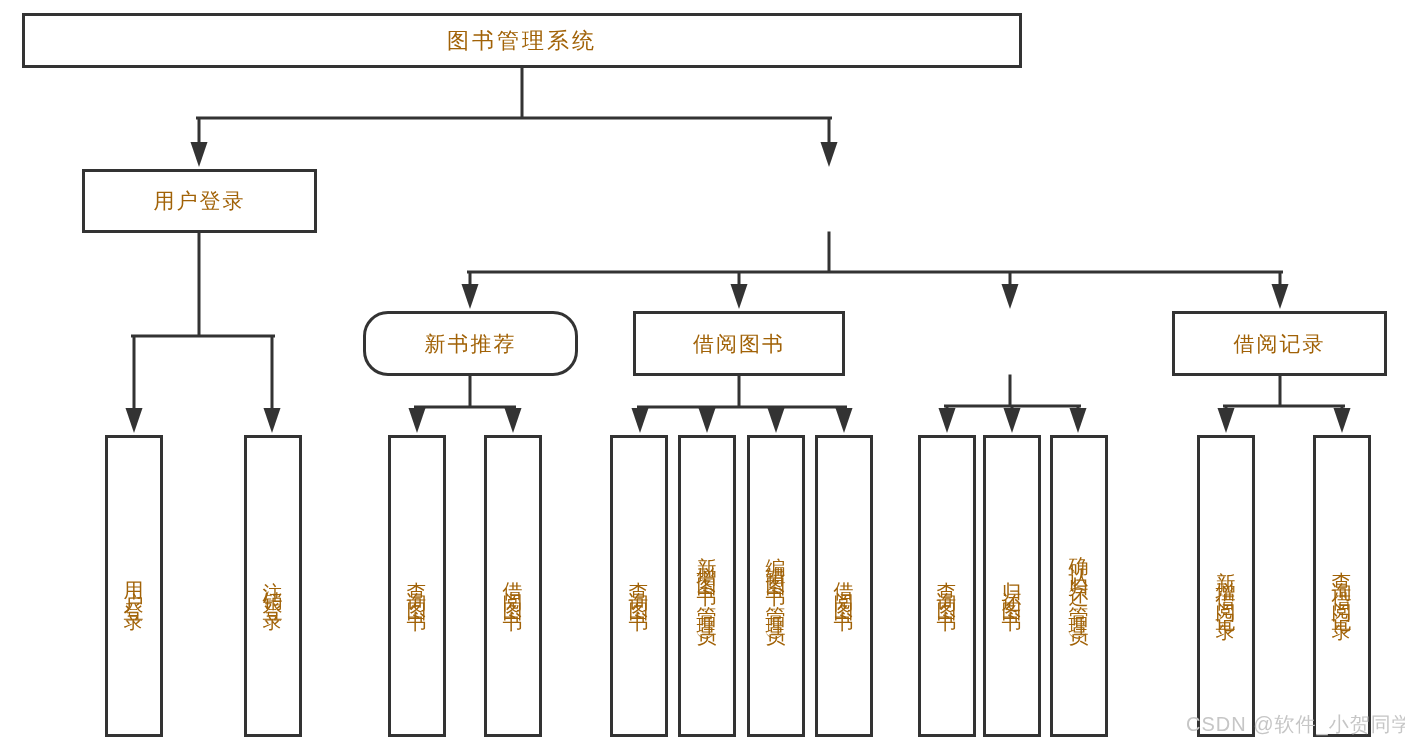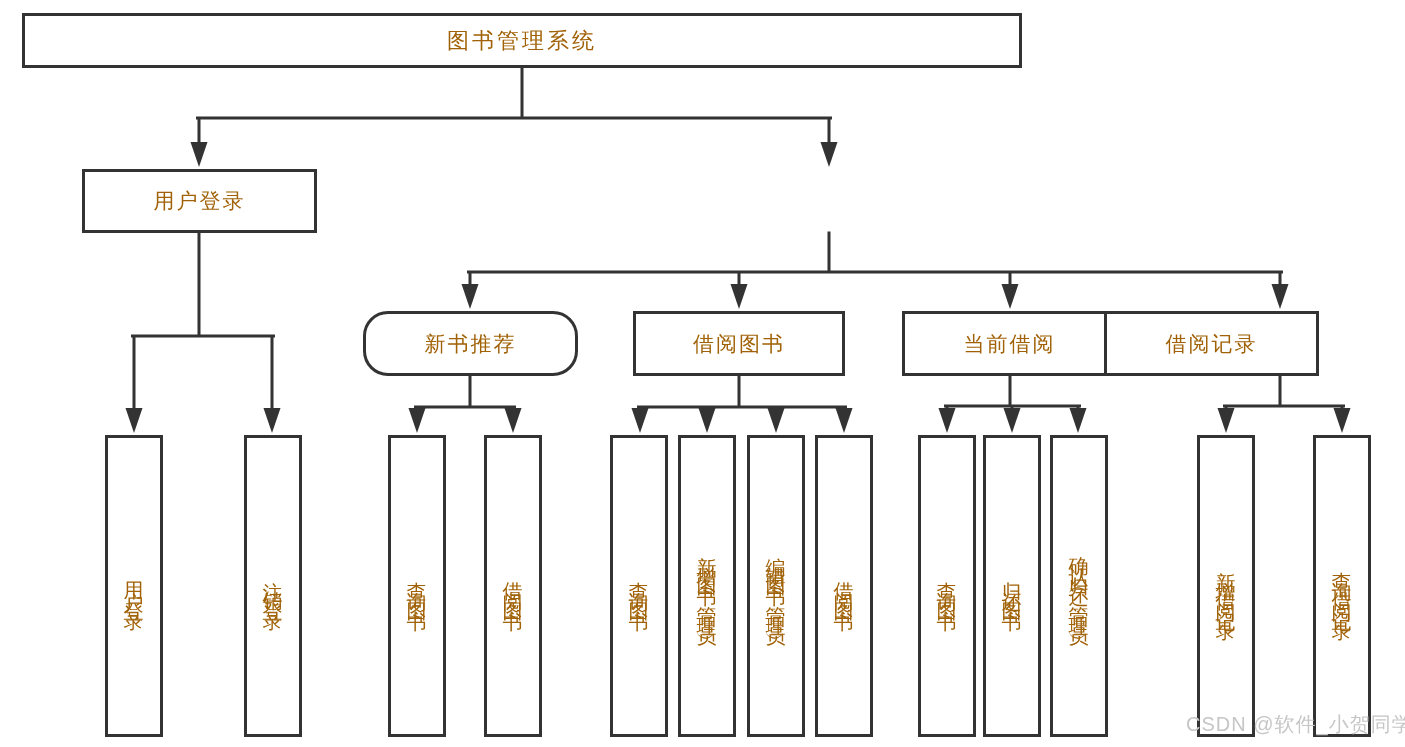--- a/index.html
+++ b/index.html
@@ -93,24 +93,21 @@
   <div class="node h-node" style="left:82px; top:169px; width:235px; height:64px;">
     <span>用户登录</span>
   </div>
 
   <div class="node h-node" style="left:363px; top:311px; width:215px; height:65px;border-radius:25px;">
     <span>新书推荐</span>
   </div>
   <div class="node h-node" style="left:633px; top:311px; width:212px; height:65px;">
     <span>借阅图书</span>
   </div>
-  <div class="node h-node" style="left:902px; top:311px; width:215px; height:65px;">
-    <span>当前借阅</span>
-  </div>
-  <div class="node h-node" style="left:1104px; top:311px; width:215px; height:65px;">
+  <div class="node h-node" style="left:1172px; top:311px; width:215px; height:65px;">
     <span>借阅记录</span>
   </div>
 
   <div class="node v-node" style="left:105px; top:435px;">
     <span>用户登录</span>
   </div>
   <div class="node v-node" style="left:244px; top:435px;">
     <span>注销登录</span>
   </div>
 

